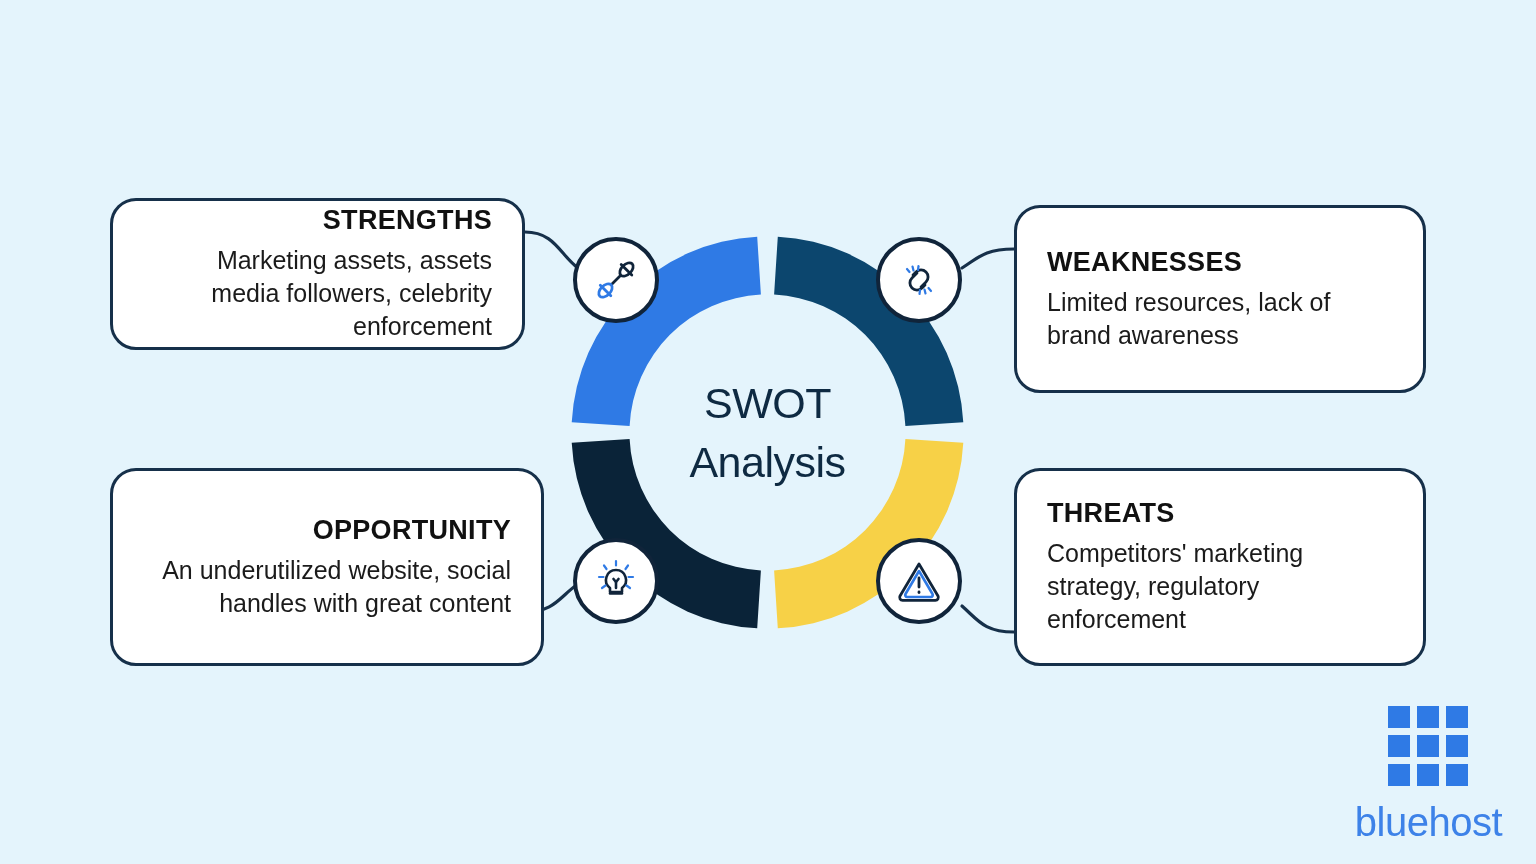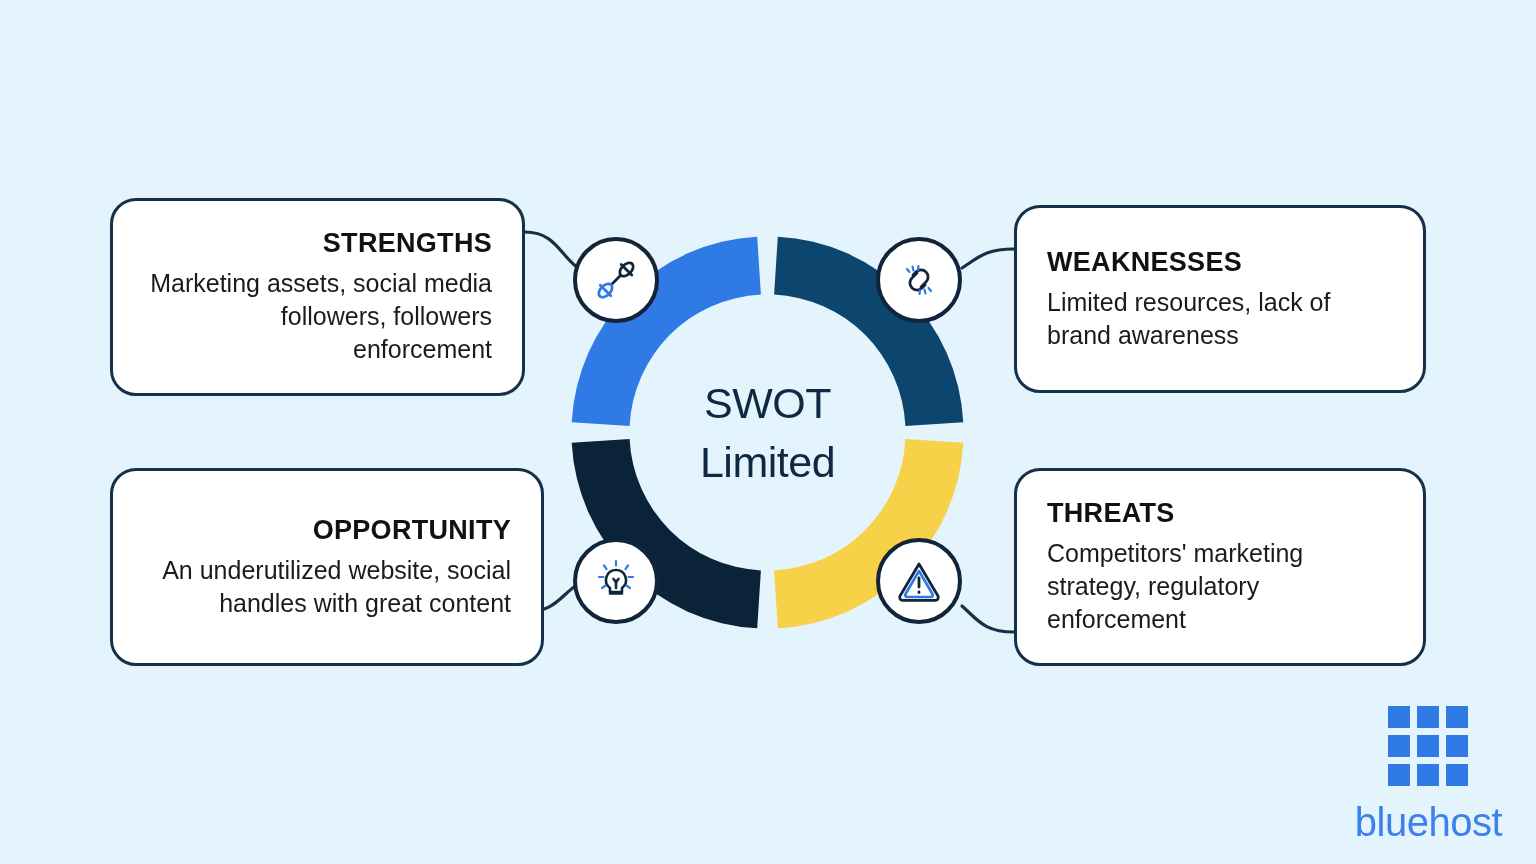--- a/index.html
+++ b/index.html
@@ -81,21 +81,21 @@
     margin-bottom: 8px;
   }
   .box-body {
     font-size: 25px;
     color: #1b1b1b;
     line-height: 1.32;
   }
   .align-right { text-align: right; }
   .align-left  { text-align: left; }
 
-  #box-strengths   { left: 110px;  top: 198px; width: 415px; height: 198px; }
+  #box-strengths   { left: 110px;  top: 198px; width: 415px; height: 152px; }
   #box-weaknesses  { left: 1014px; top: 205px; width: 412px; height: 188px; }
   #box-opportunity { left: 110px;  top: 468px; width: 434px; height: 198px; }
   #box-threats     { left: 1014px; top: 468px; width: 412px; height: 198px; }
 
   
   .icon-badge {
     position: absolute;
     width: 86px;
     height: 86px;
     border-radius: 50%;
@@ -175,27 +175,27 @@
                Z"></path>
 
       <path fill="#0a2338" d="M 197.2 403.3
                A 196 196 0 0 1 11.7 217.8
                L 69.6 214.1
                A 138 138 0 0 0 200.9 345.4
                Z"></path>
     </svg>
     <div class="donut-center-text">
       <span>SWOT</span>
-      <span>Limited</span>
+      <span>Analysis</span>
     </div>
   </div>
 
   <div class="box" id="box-strengths">
     <div class="box-title align-right">STRENGTHS</div>
-    <div class="box-body align-right">Marketing assets, social media followers, followers enforcement</div>
+    <div class="box-body align-right">Marketing assets, assets media followers, celebrity enforcement</div>
   </div>
 
   <div class="box" id="box-weaknesses">
     <div class="box-title align-left">WEAKNESSES</div>
     <div class="box-body align-left">Limited resources, lack of brand awareness</div>
   </div>
 
   <div class="box" id="box-opportunity">
     <div class="box-title align-right">OPPORTUNITY</div>
     <div class="box-body align-right">An underutilized website, social handles with great content</div>

